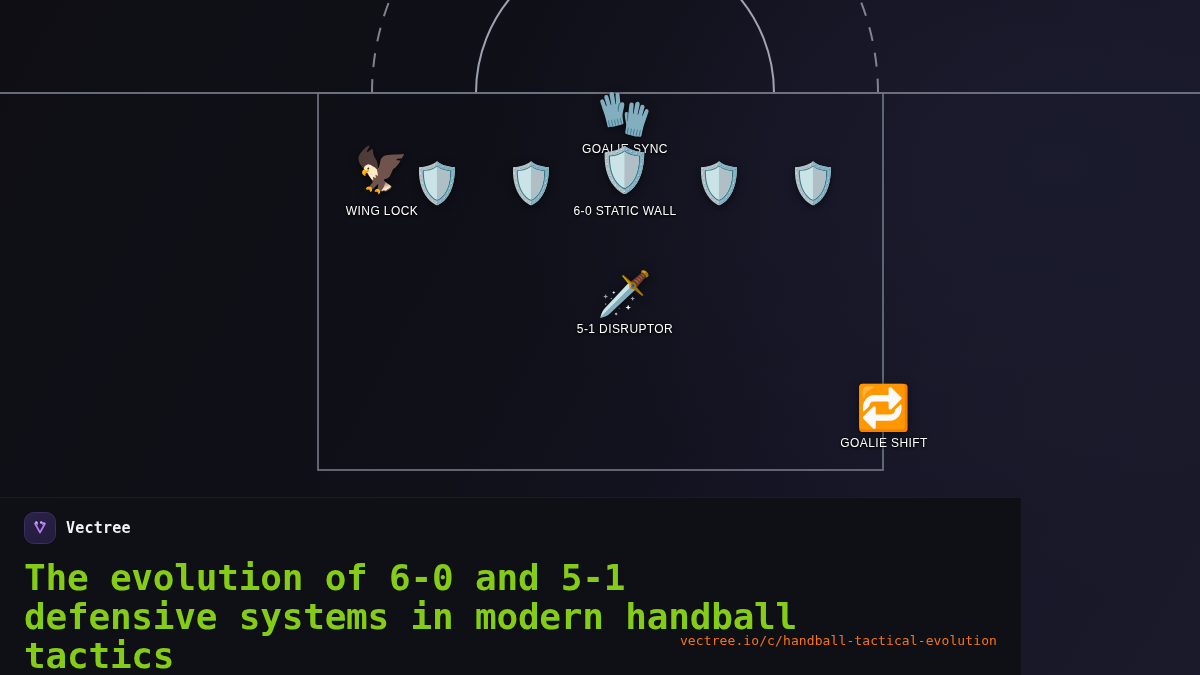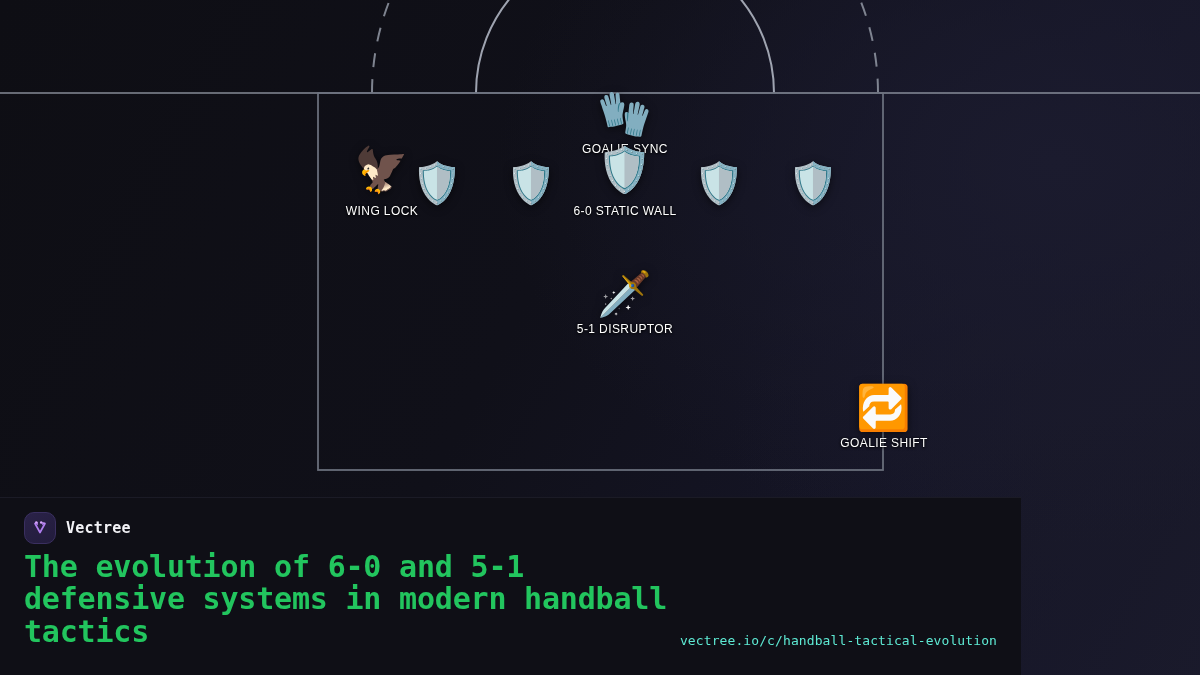--- a/index.html
+++ b/index.html
@@ -102,37 +102,37 @@
   #brand-name {
     font-family: "DejaVu Sans Mono", monospace;
     font-size: 15px;
     font-weight: 700;
     color: #f2f2f6;
     letter-spacing: 0.2px;
   }
   #headline {
     position: absolute;
     left: 24px;
-    top: 53px;
+    top: 61px;
     width: 800px;
     font-family: "DejaVu Sans Mono", monospace;
-    font-size: 30px;
+    font-size: 36px;
     font-weight: 700;
     line-height: 1.08;
-    color: #22c55e;
+    color: #84cc16;
     letter-spacing: -0.2px;
     white-space: pre-line;
   }
   #url {
     position: absolute;
     right: 24px;
     bottom: 27px;
     font-family: "DejaVu Sans Mono", monospace;
     font-size: 13px;
-    color: #5eead4;
+    color: #f97316;
     letter-spacing: 0.1px;
   }
 </style>
 </head>
 <body>
 
 <div id="canvas">
 
   <div id="pitch">
     <svg width="1200" height="497" viewBox="0 0 1200 497" xmlns="http://www.w3.org/2000/svg">

